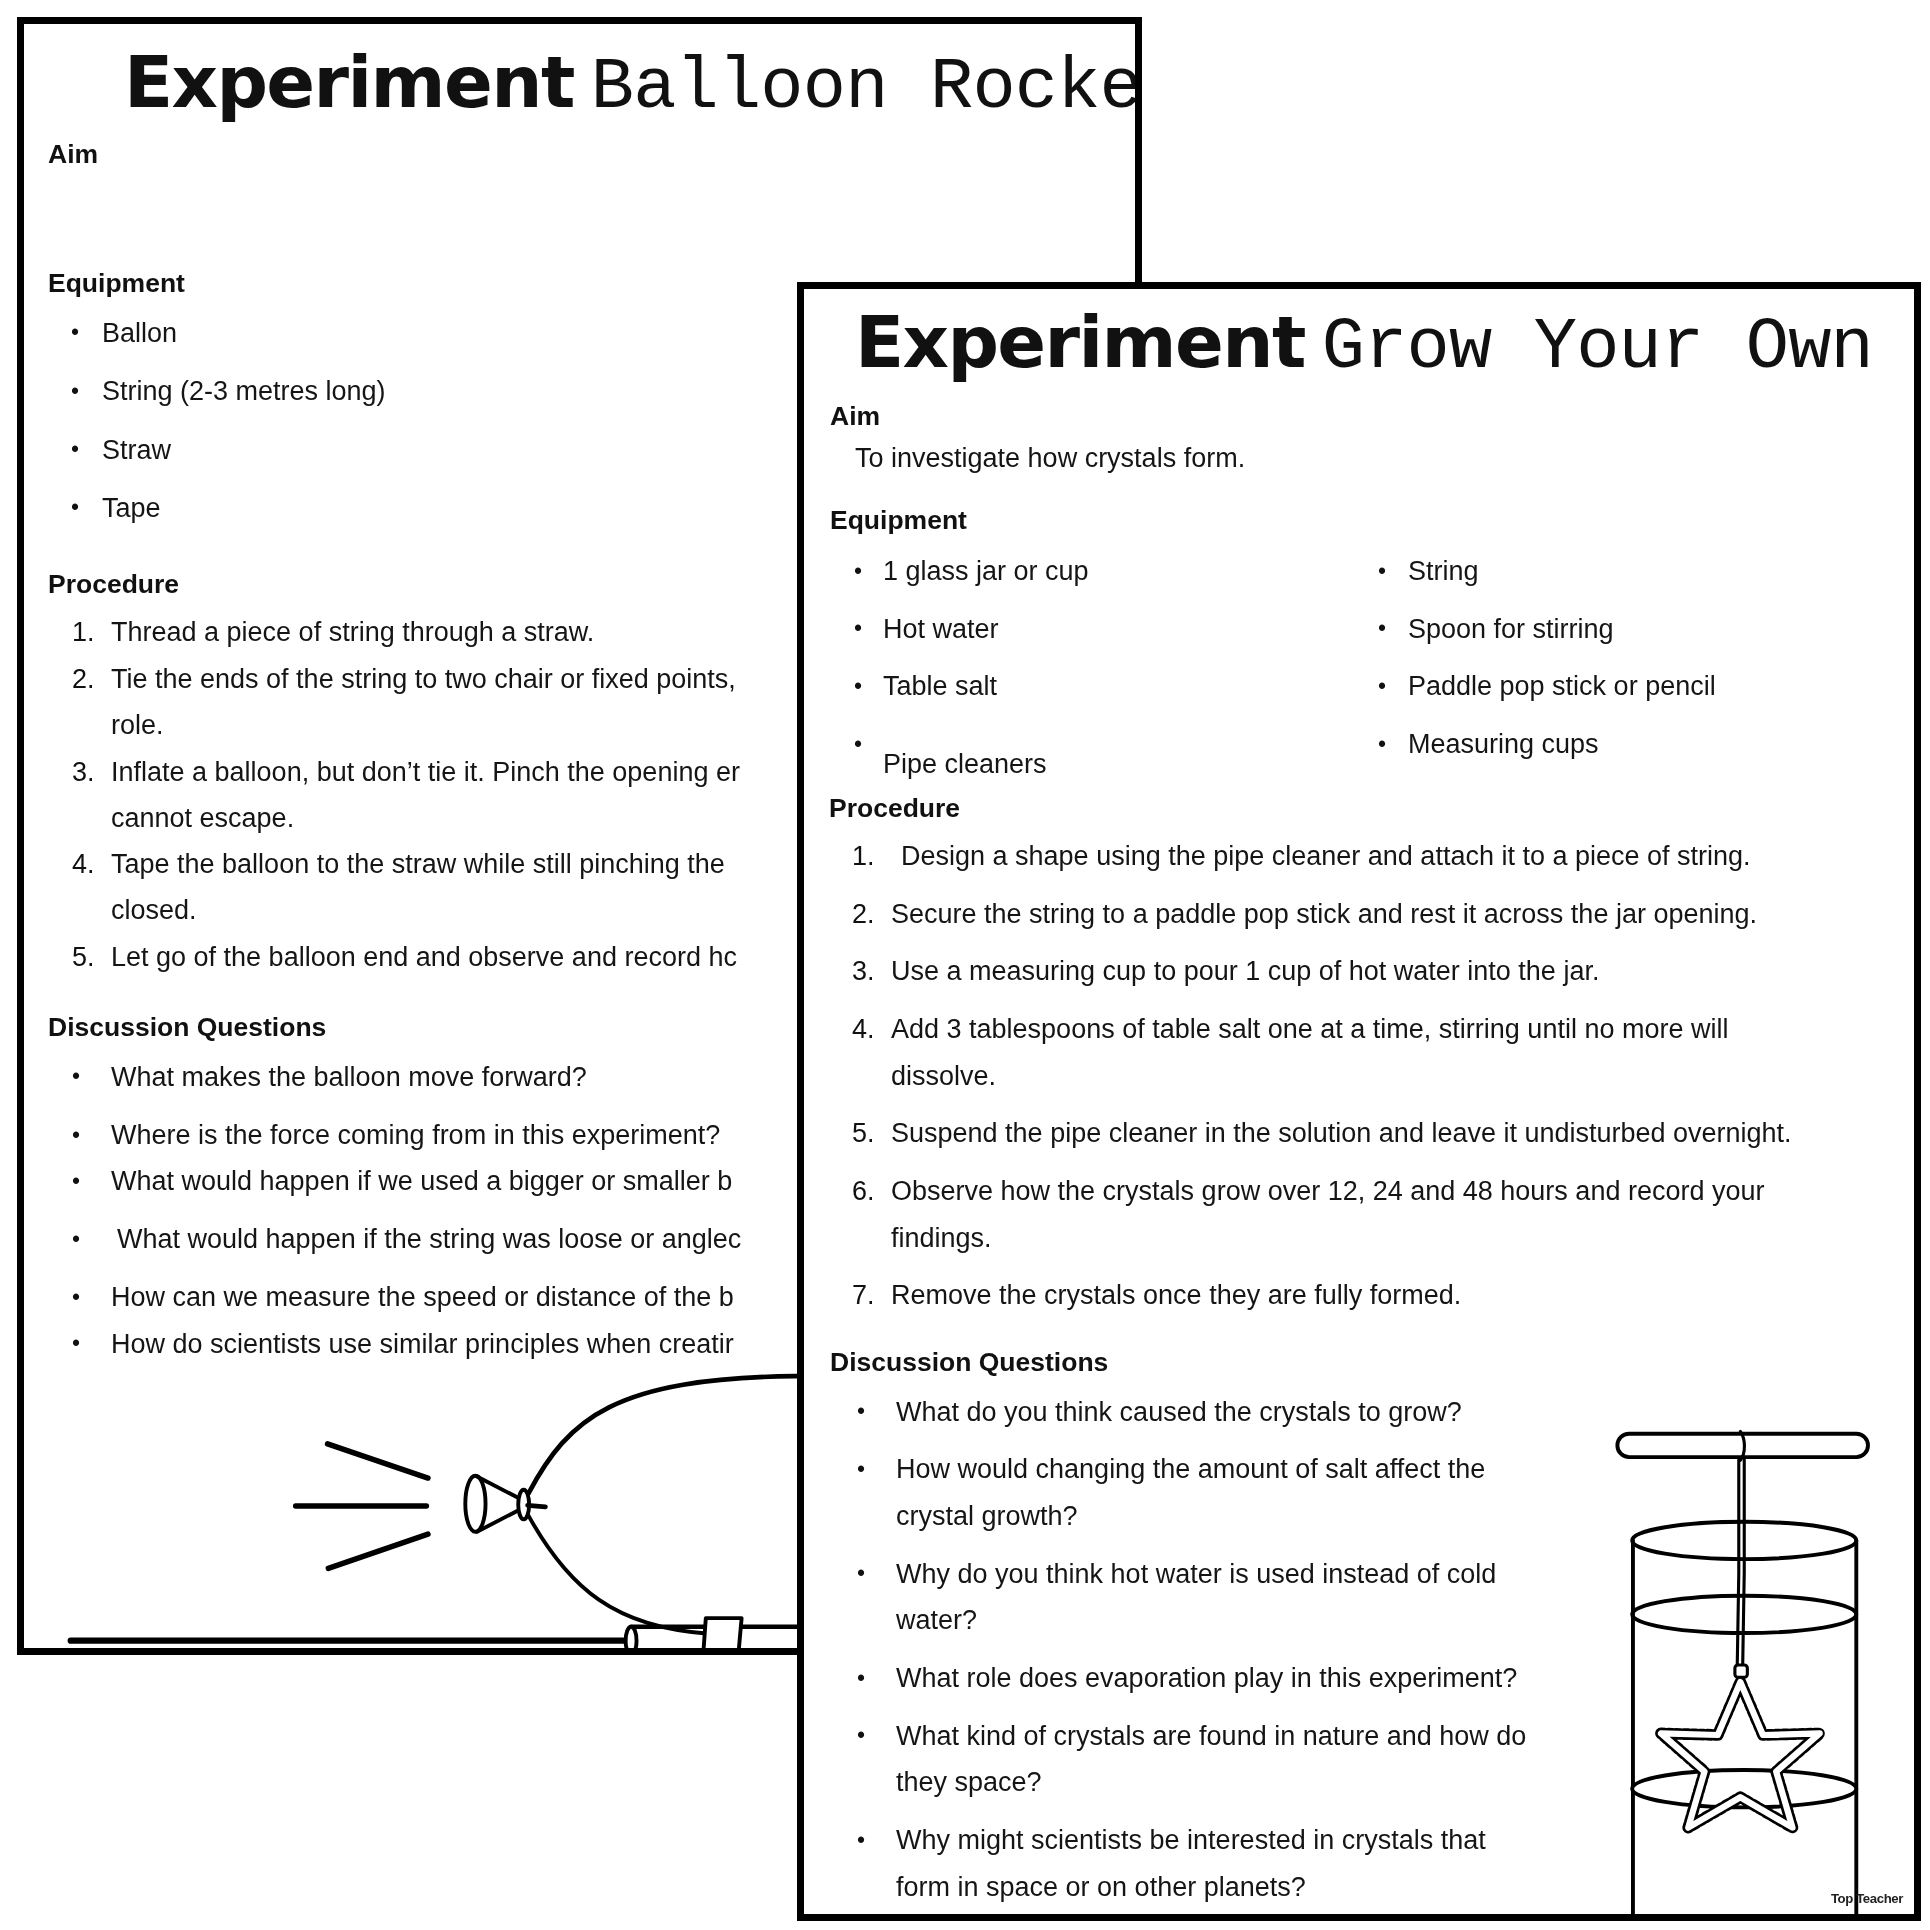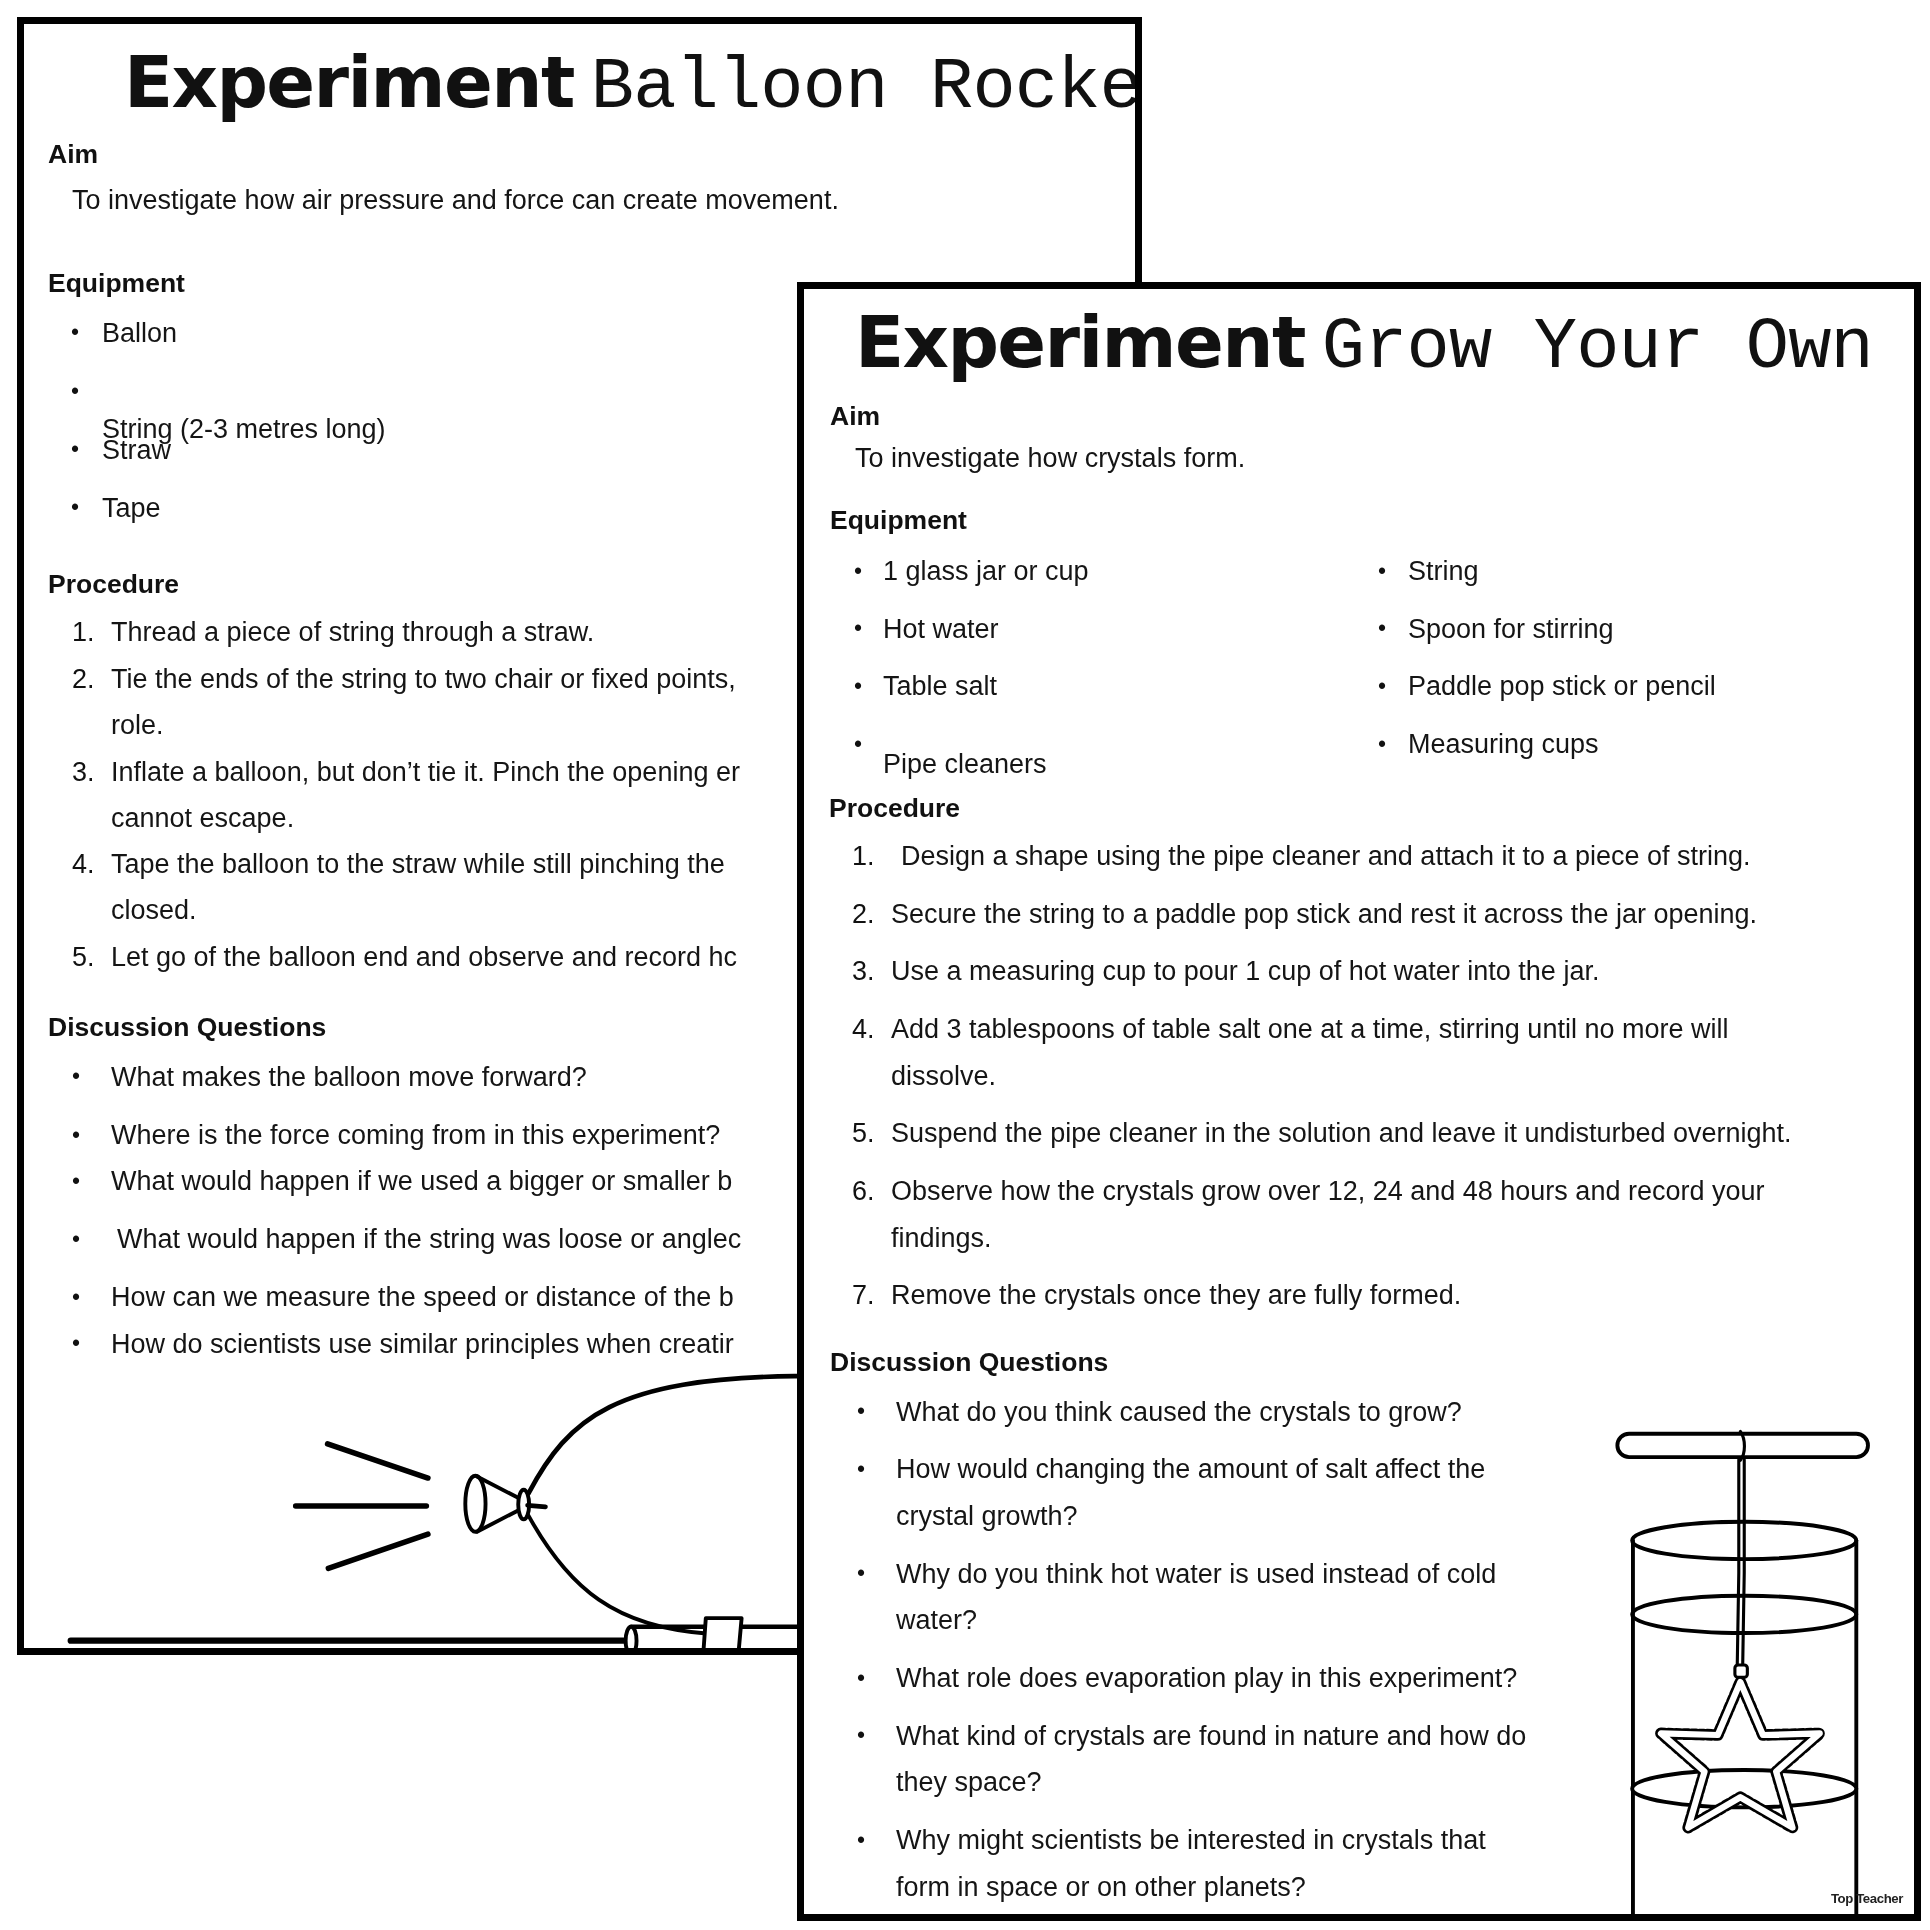--- a/index.html
+++ b/index.html
@@ -86,28 +86,27 @@
 </head>
 <body>
 
 <div id="sheet-back" class="sheet">
 
   <div class="abs title" style="left:100px; top:22px;">
     <span class="bold">Experiment</span><span class="light">Balloon Rockets</span>
   </div>
 
   <div class="abs heading" style="left:24px; top:117px;">Aim</div>
-  <div class="abs body-text" style="left:48px; top:163px;">To investigate how air pressure and force can create movement.</div>
 
   <div class="abs heading" style="left:24px; top:246px;">Equipment</div>
   <div>
     <span class="bullet-dot" style="left:47px; top:297px;">•</span>
     <div class="abs body-text" style="left:78px; top:296px;">Ballon</div>
     <span class="bullet-dot" style="left:47px; top:356px;">•</span>
-    <div class="abs body-text" style="left:78px; top:354px;margin-top:38px;">String (2-3 metres long)</div>
+    <div class="abs body-text" style="left:78px; top:354px;">String (2-3 metres long)</div>
     <span class="bullet-dot" style="left:47px; top:414px;">•</span>
     <div class="abs body-text" style="left:78px; top:413px;">Straw</div>
     <span class="bullet-dot" style="left:47px; top:472px;">•</span>
     <div class="abs body-text" style="left:78px; top:471px;">Tape</div>
   </div>
 
   <div class="abs heading" style="left:24px; top:547px;">Procedure</div>
   <div>
     <span class="num" style="left:48px; top:595px;">1.</span>
     <div class="abs body-text" style="left:87px; top:595px;">Thread a piece of string through a straw.</div>

